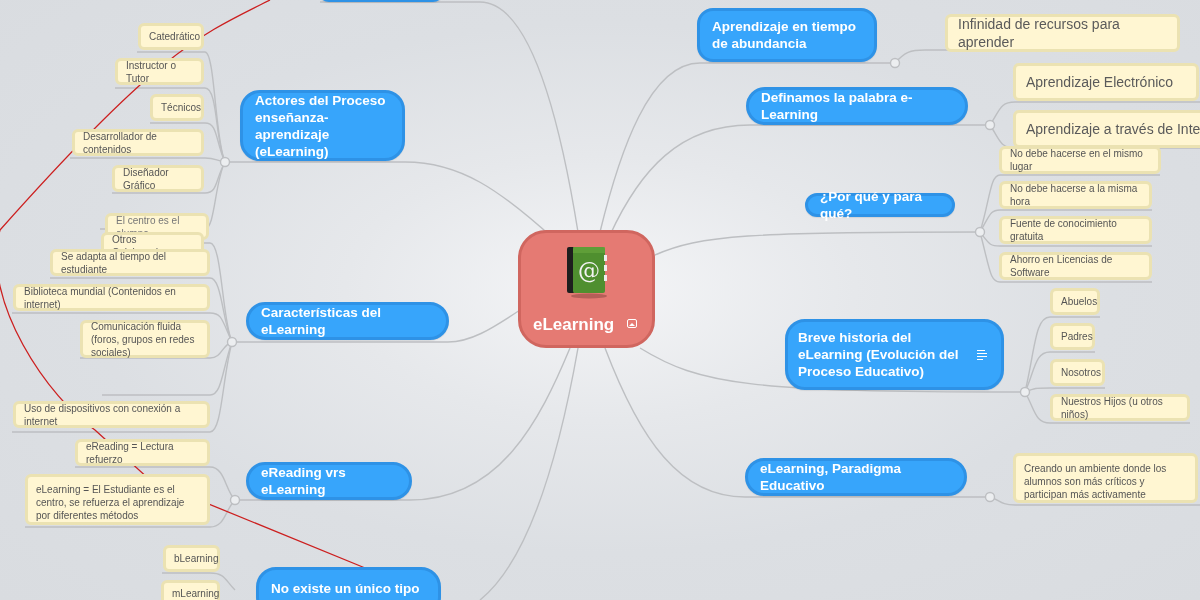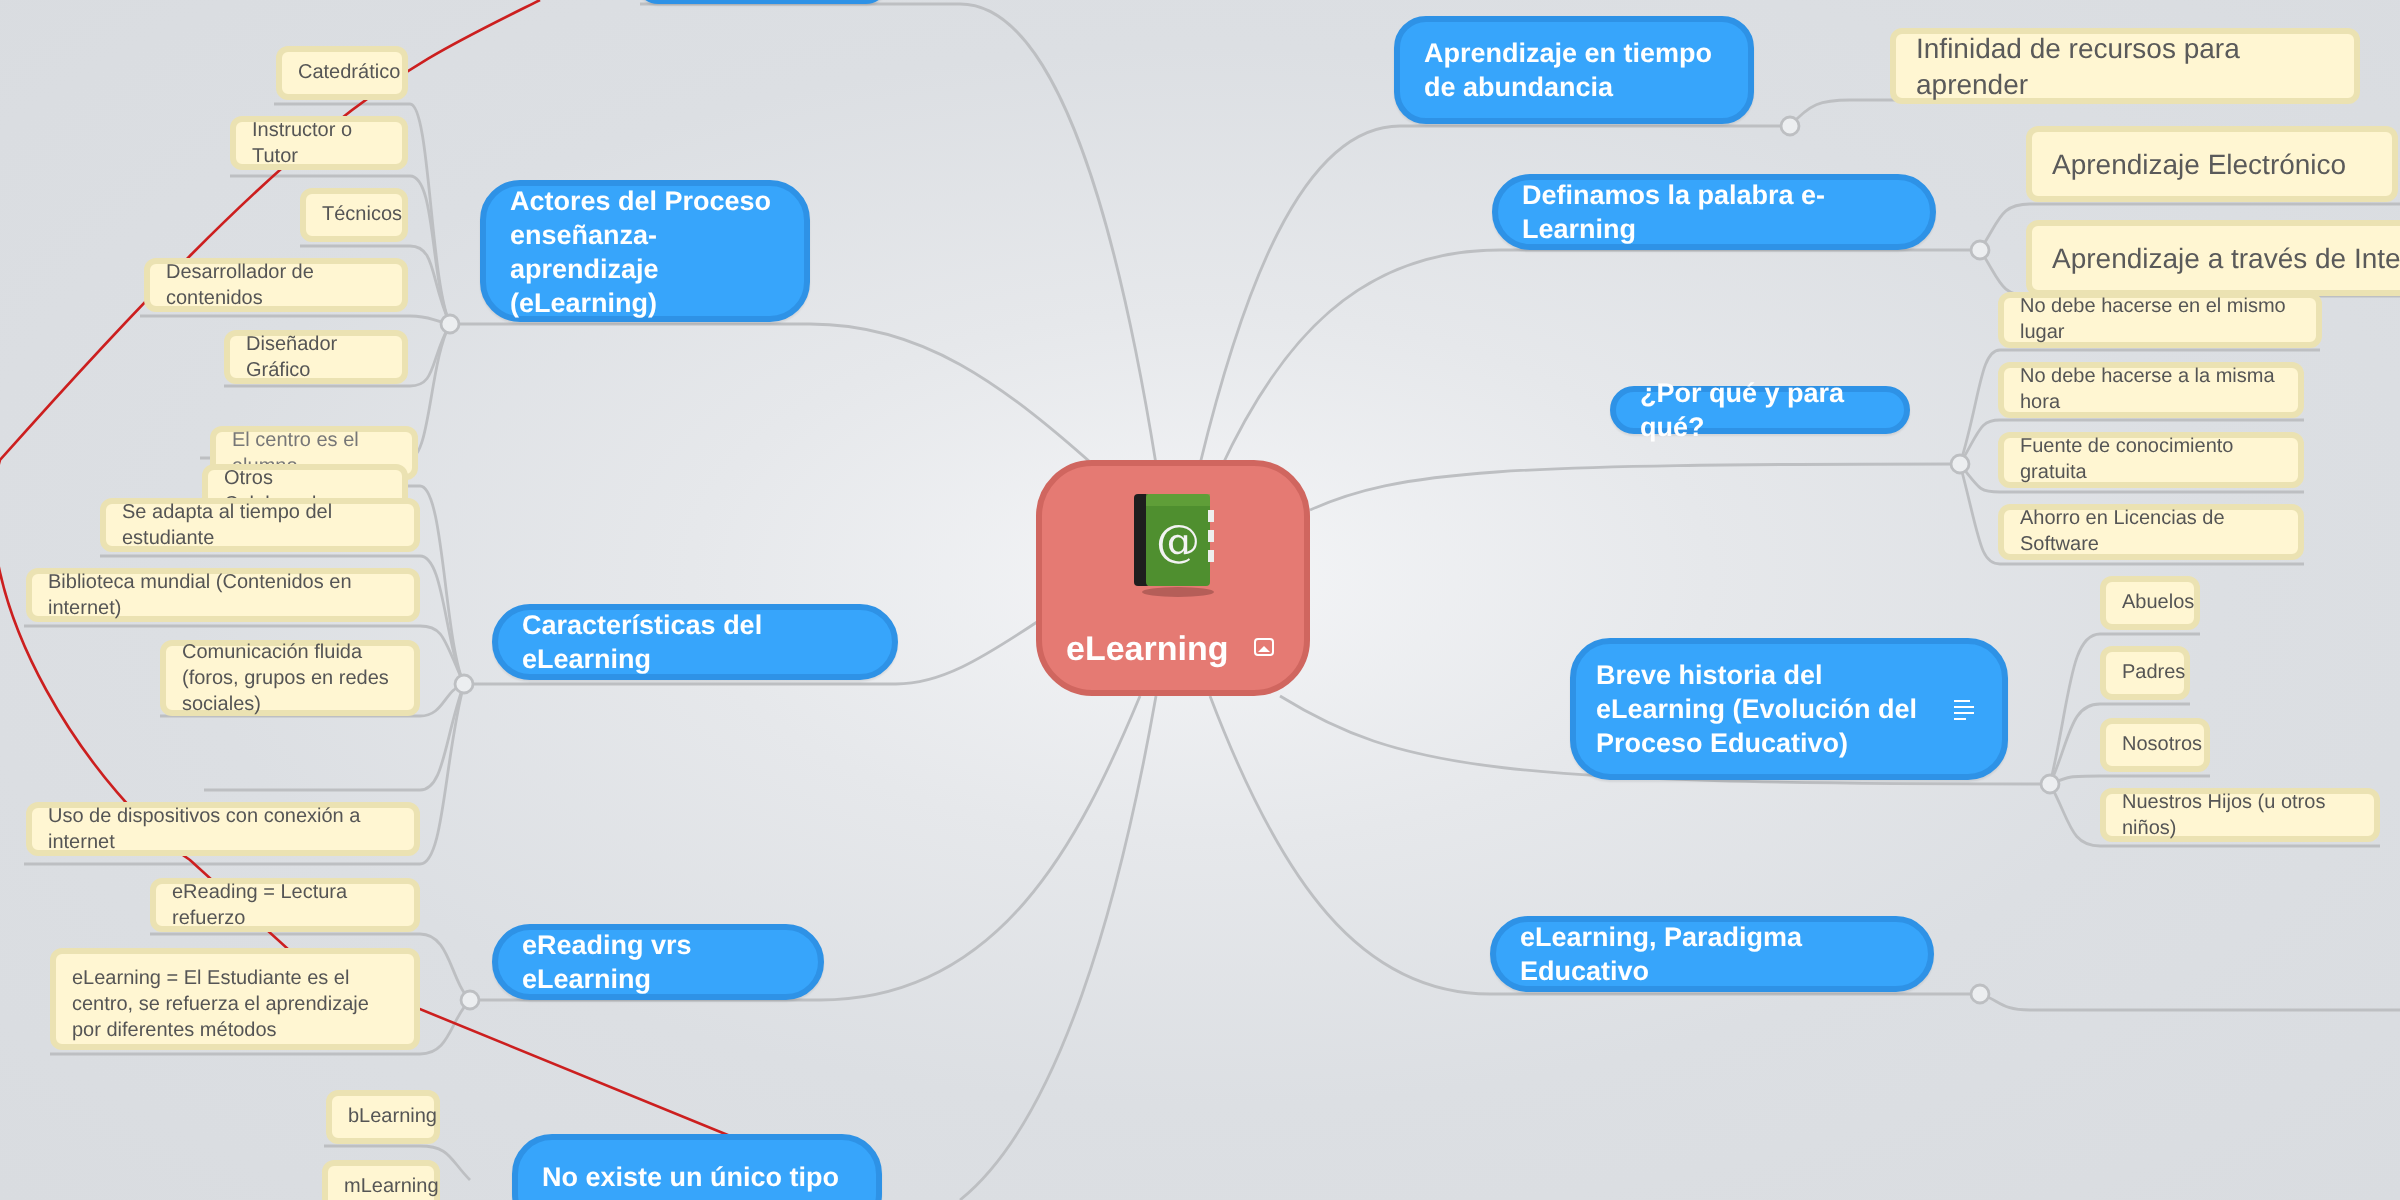--- a/index.html
+++ b/index.html
@@ -151,20 +151,23 @@
     </div>
 <div class="node leaf" style="left:1050px;top:323px;width:45px;height:27px;">
       <span>Padres</span>
     </div>
 <div class="node leaf" style="left:1050px;top:359px;width:55px;height:27px;">
       <span>Nosotros</span>
     </div>
 <div class="node leaf" style="left:1050px;top:394px;width:140px;height:27px;">
       <span>Nuestros Hijos (u otros niños)</span>
     </div>
+<div class="node leaf" style="left:1013px;top:453px;width:185px;height:50px;align-items:flex-start;">
+      <span>Creando un ambiente donde los alumnos son más críticos y participan más activamente</span>
+    </div>
 
 <div class="node main" style="left:240px;top:90px;width:165px;height:71px;">
   <span>Actores del Proceso enseñanza-aprendizaje (eLearning)</span>
 </div>
 <div class="node main pill" style="left:246px;top:302px;width:203px;height:38px;justify-content:center;">
   <span>Características del eLearning</span>
 </div>
 <div class="node main pill" style="left:246px;top:462px;width:166px;height:38px;justify-content:center;">
   <span>eReading vrs eLearning</span>
 </div>

